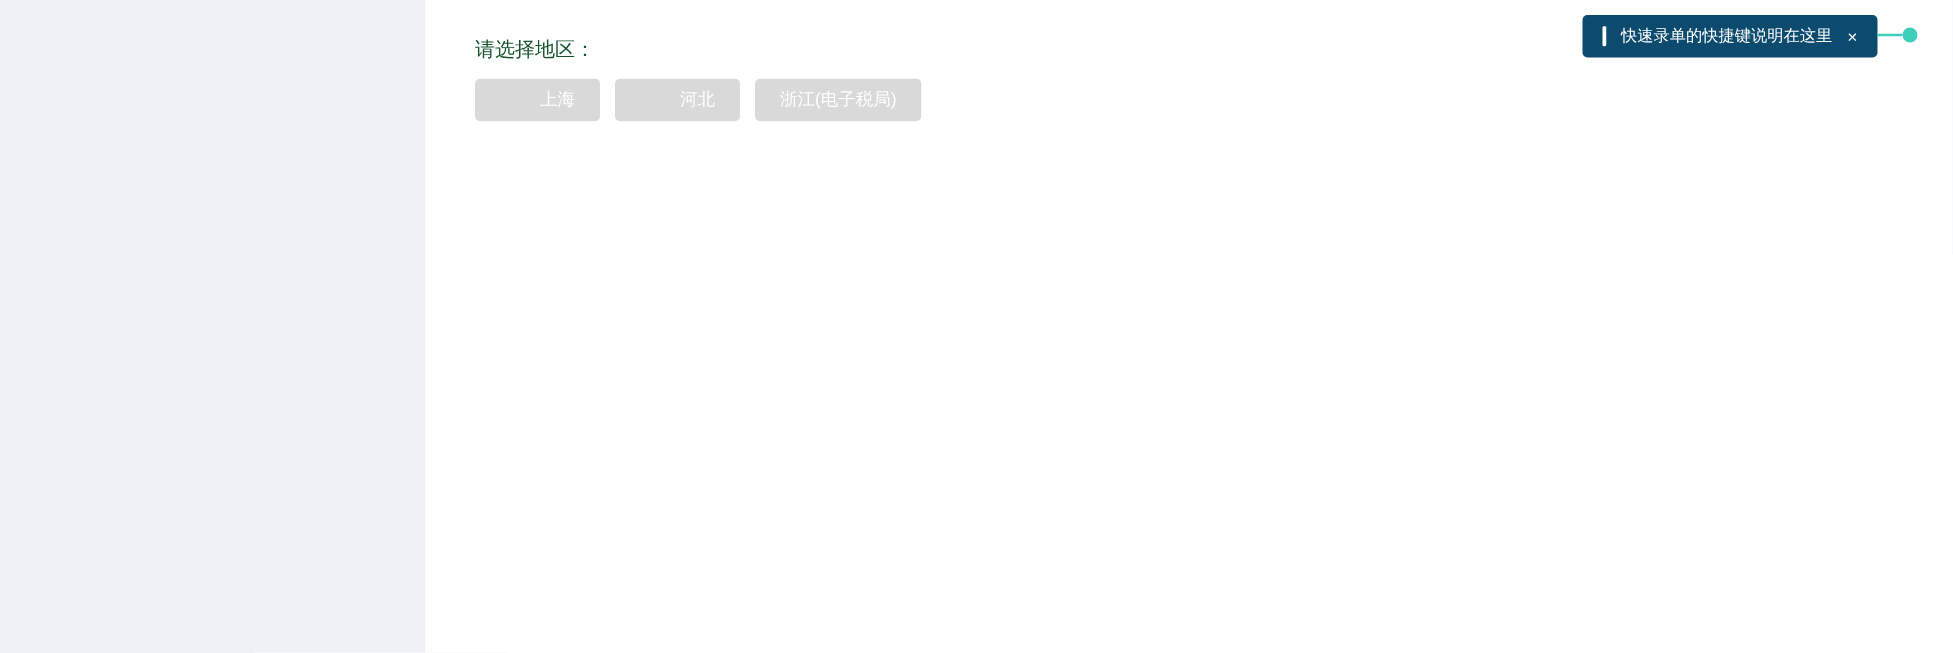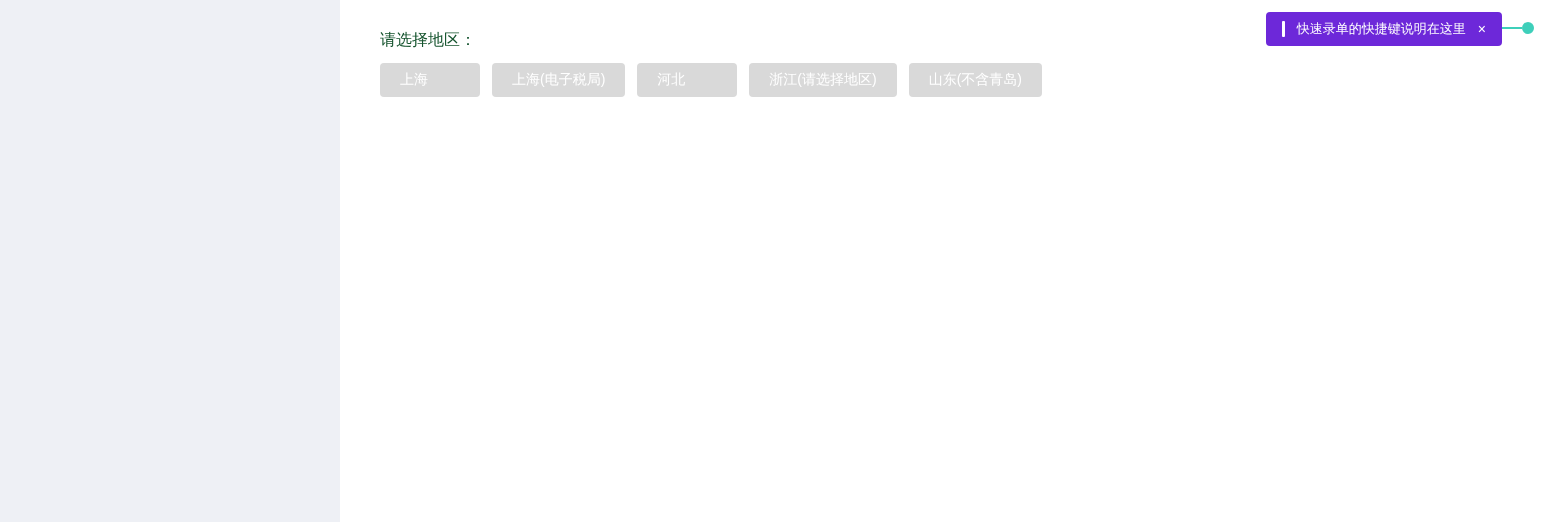--- a/index.html
+++ b/index.html
@@ -51,30 +51,30 @@
 
     .region-btn {
       background: #d9d9d9;
       border: none;
       border-radius: 4px;
       color: #fff;
       font-size: 14px;
       padding: 8px 20px;
       cursor: pointer;
       min-width: 100px;
-      text-align: left;
+      text-align: right;
       font-family: 'Microsoft YaHei', Arial, sans-serif;
     }
 
     
     .tooltip-banner {
       position: absolute;
       top: 12px;
       right: 60px;
-      background: #6d28d9;
+      background: #0c4a6e;
       color: #fff;
       font-size: 13px;
       padding: 8px 16px;
       border-radius: 4px;
       display: flex;
       align-items: center;
       gap: 8px;
       white-space: nowrap;
     }
 
@@ -116,24 +116,22 @@
 </head>
 <body>
 
 <div class="sidebar"></div>
 
 <div class="main-content">
   <div class="page-title">请选择地区：</div>
   <div class="region-buttons">
 
   <button class="region-btn">上海</button>
-      <button class="region-btn">上海(电子税局)</button>
       <button class="region-btn">河北</button>
-      <button class="region-btn">浙江(请选择地区)</button>
-      <button class="region-btn">山东(不含青岛)</button>
+      <button class="region-btn">浙江(电子税局)</button>
     </div>
 </div>
 
 <div class="tooltip-banner">
   <span class="bar-icon"></span>
   <span>快速录单的快捷键说明在这里</span>
   <span class="close-btn">×</span>
 </div>
 <div class="tooltip-line"></div>
 <div class="tooltip-dot"></div>

